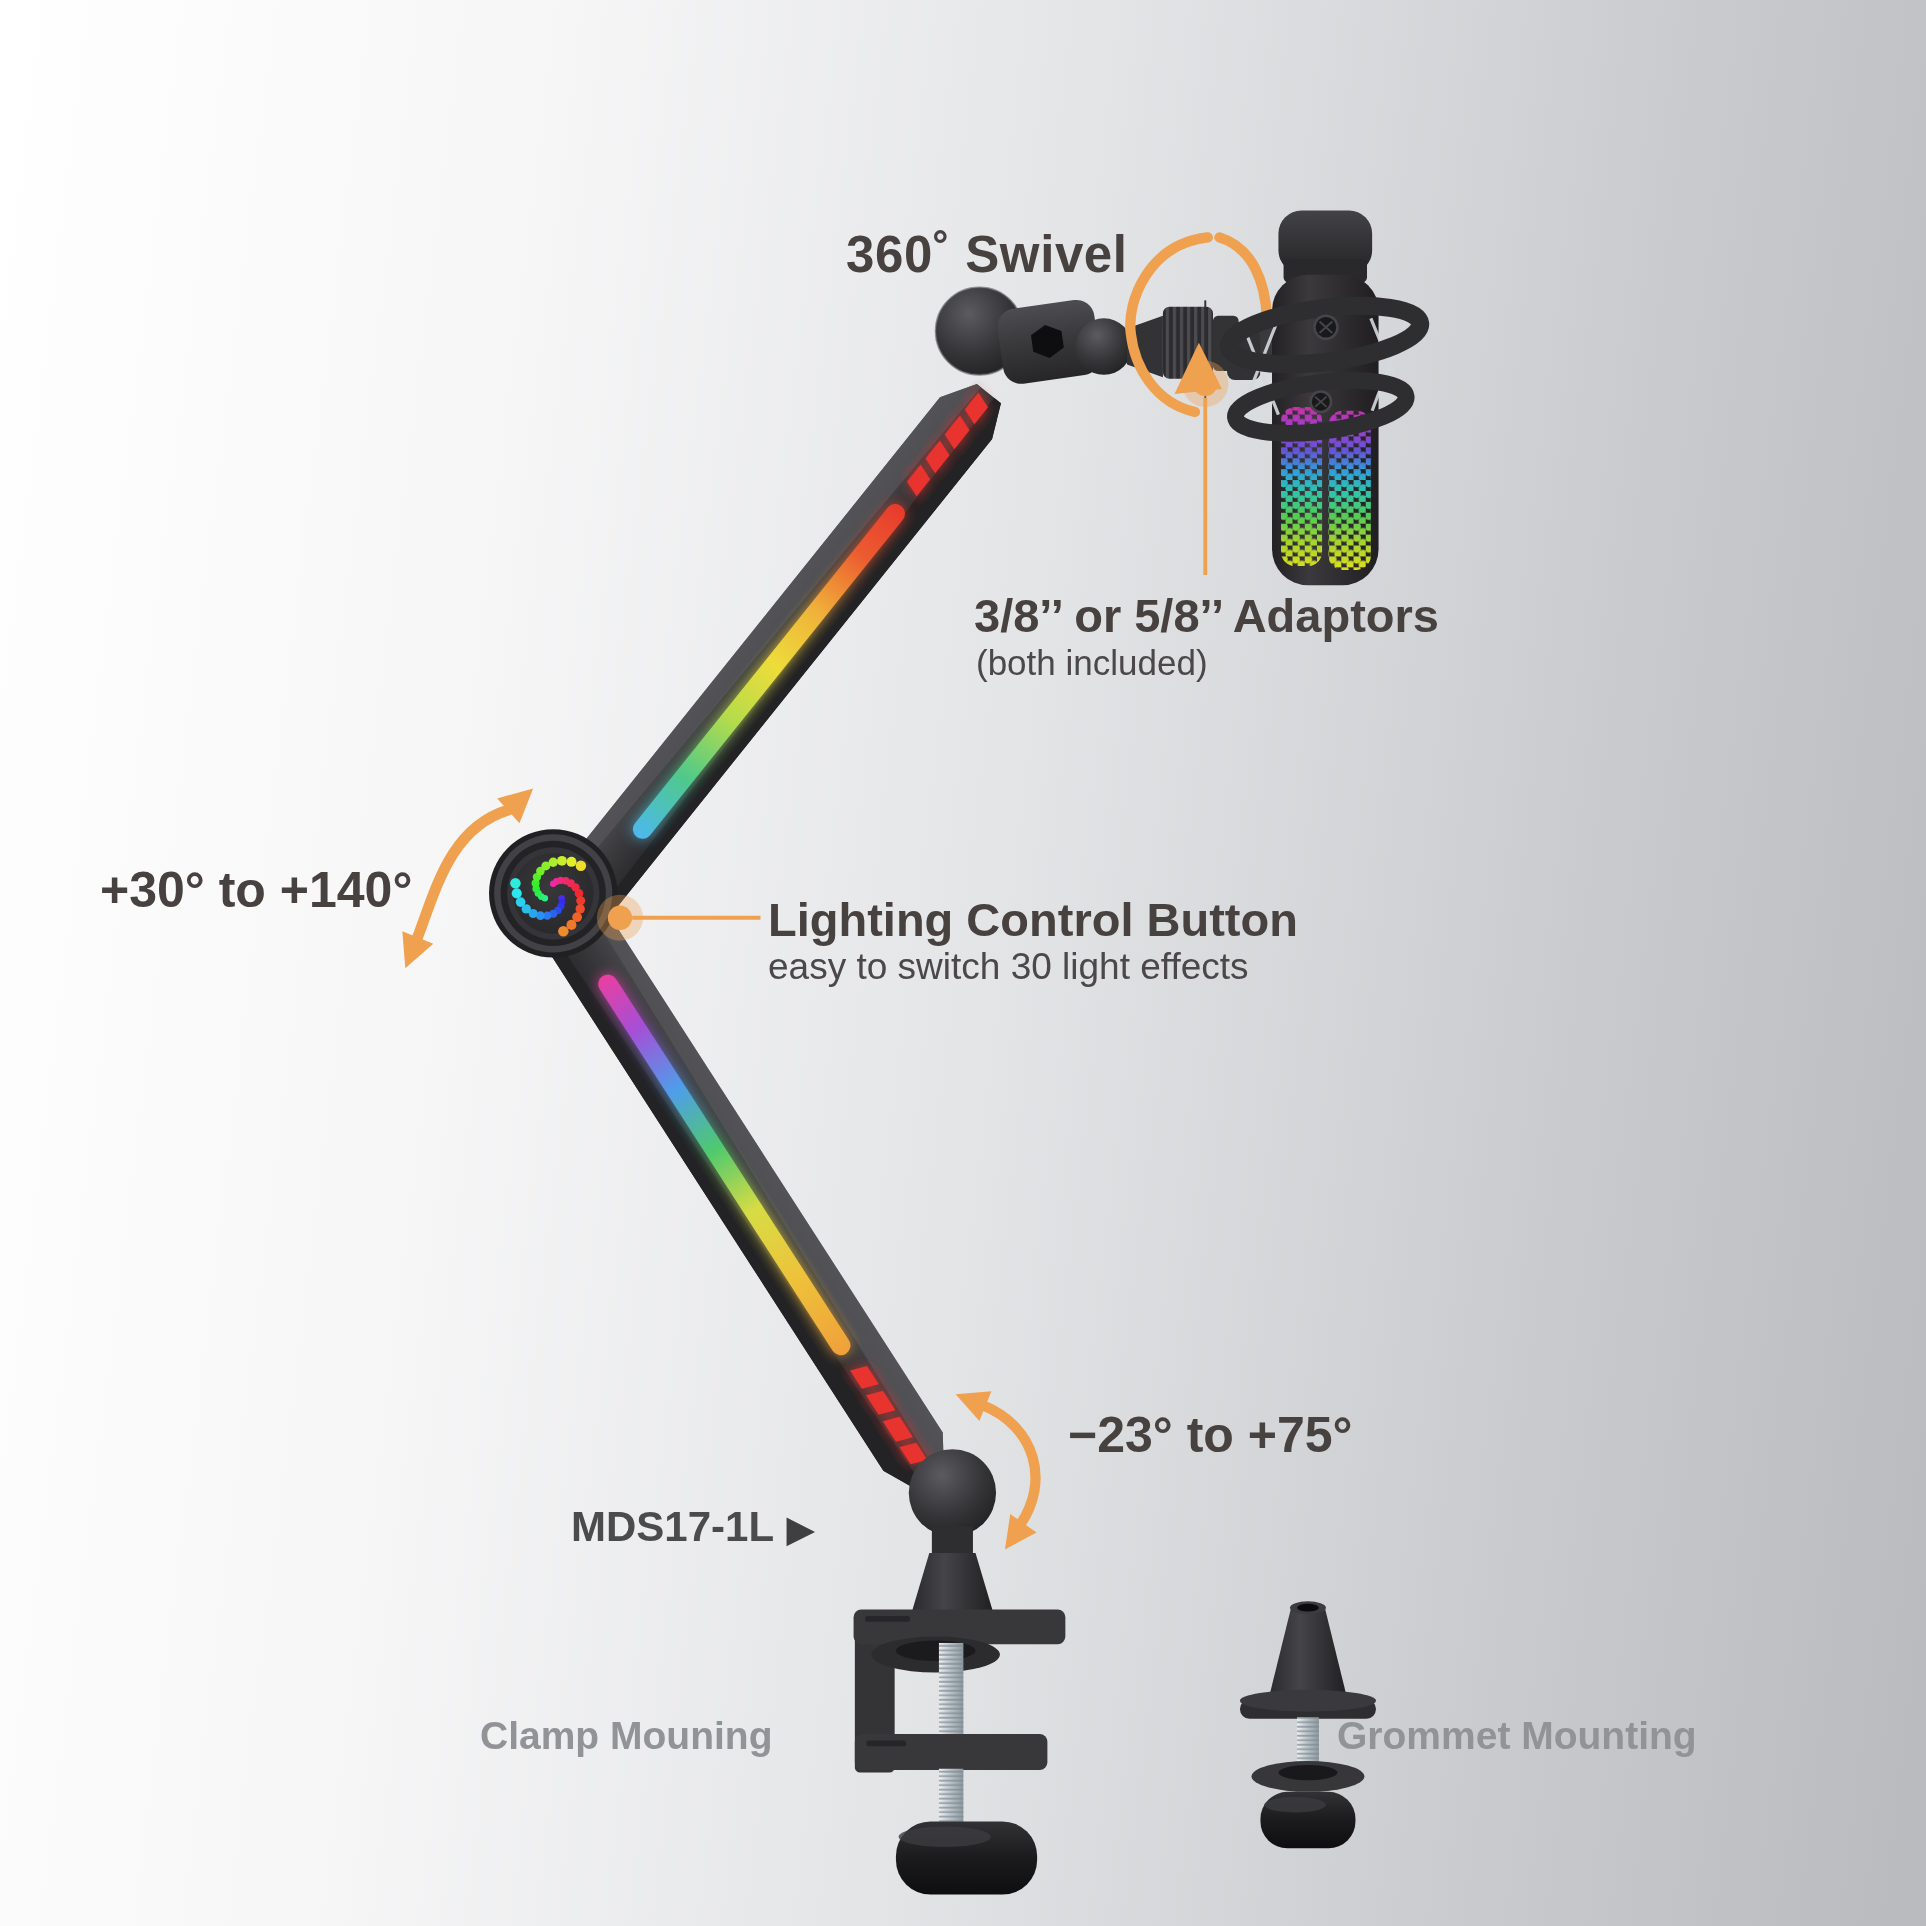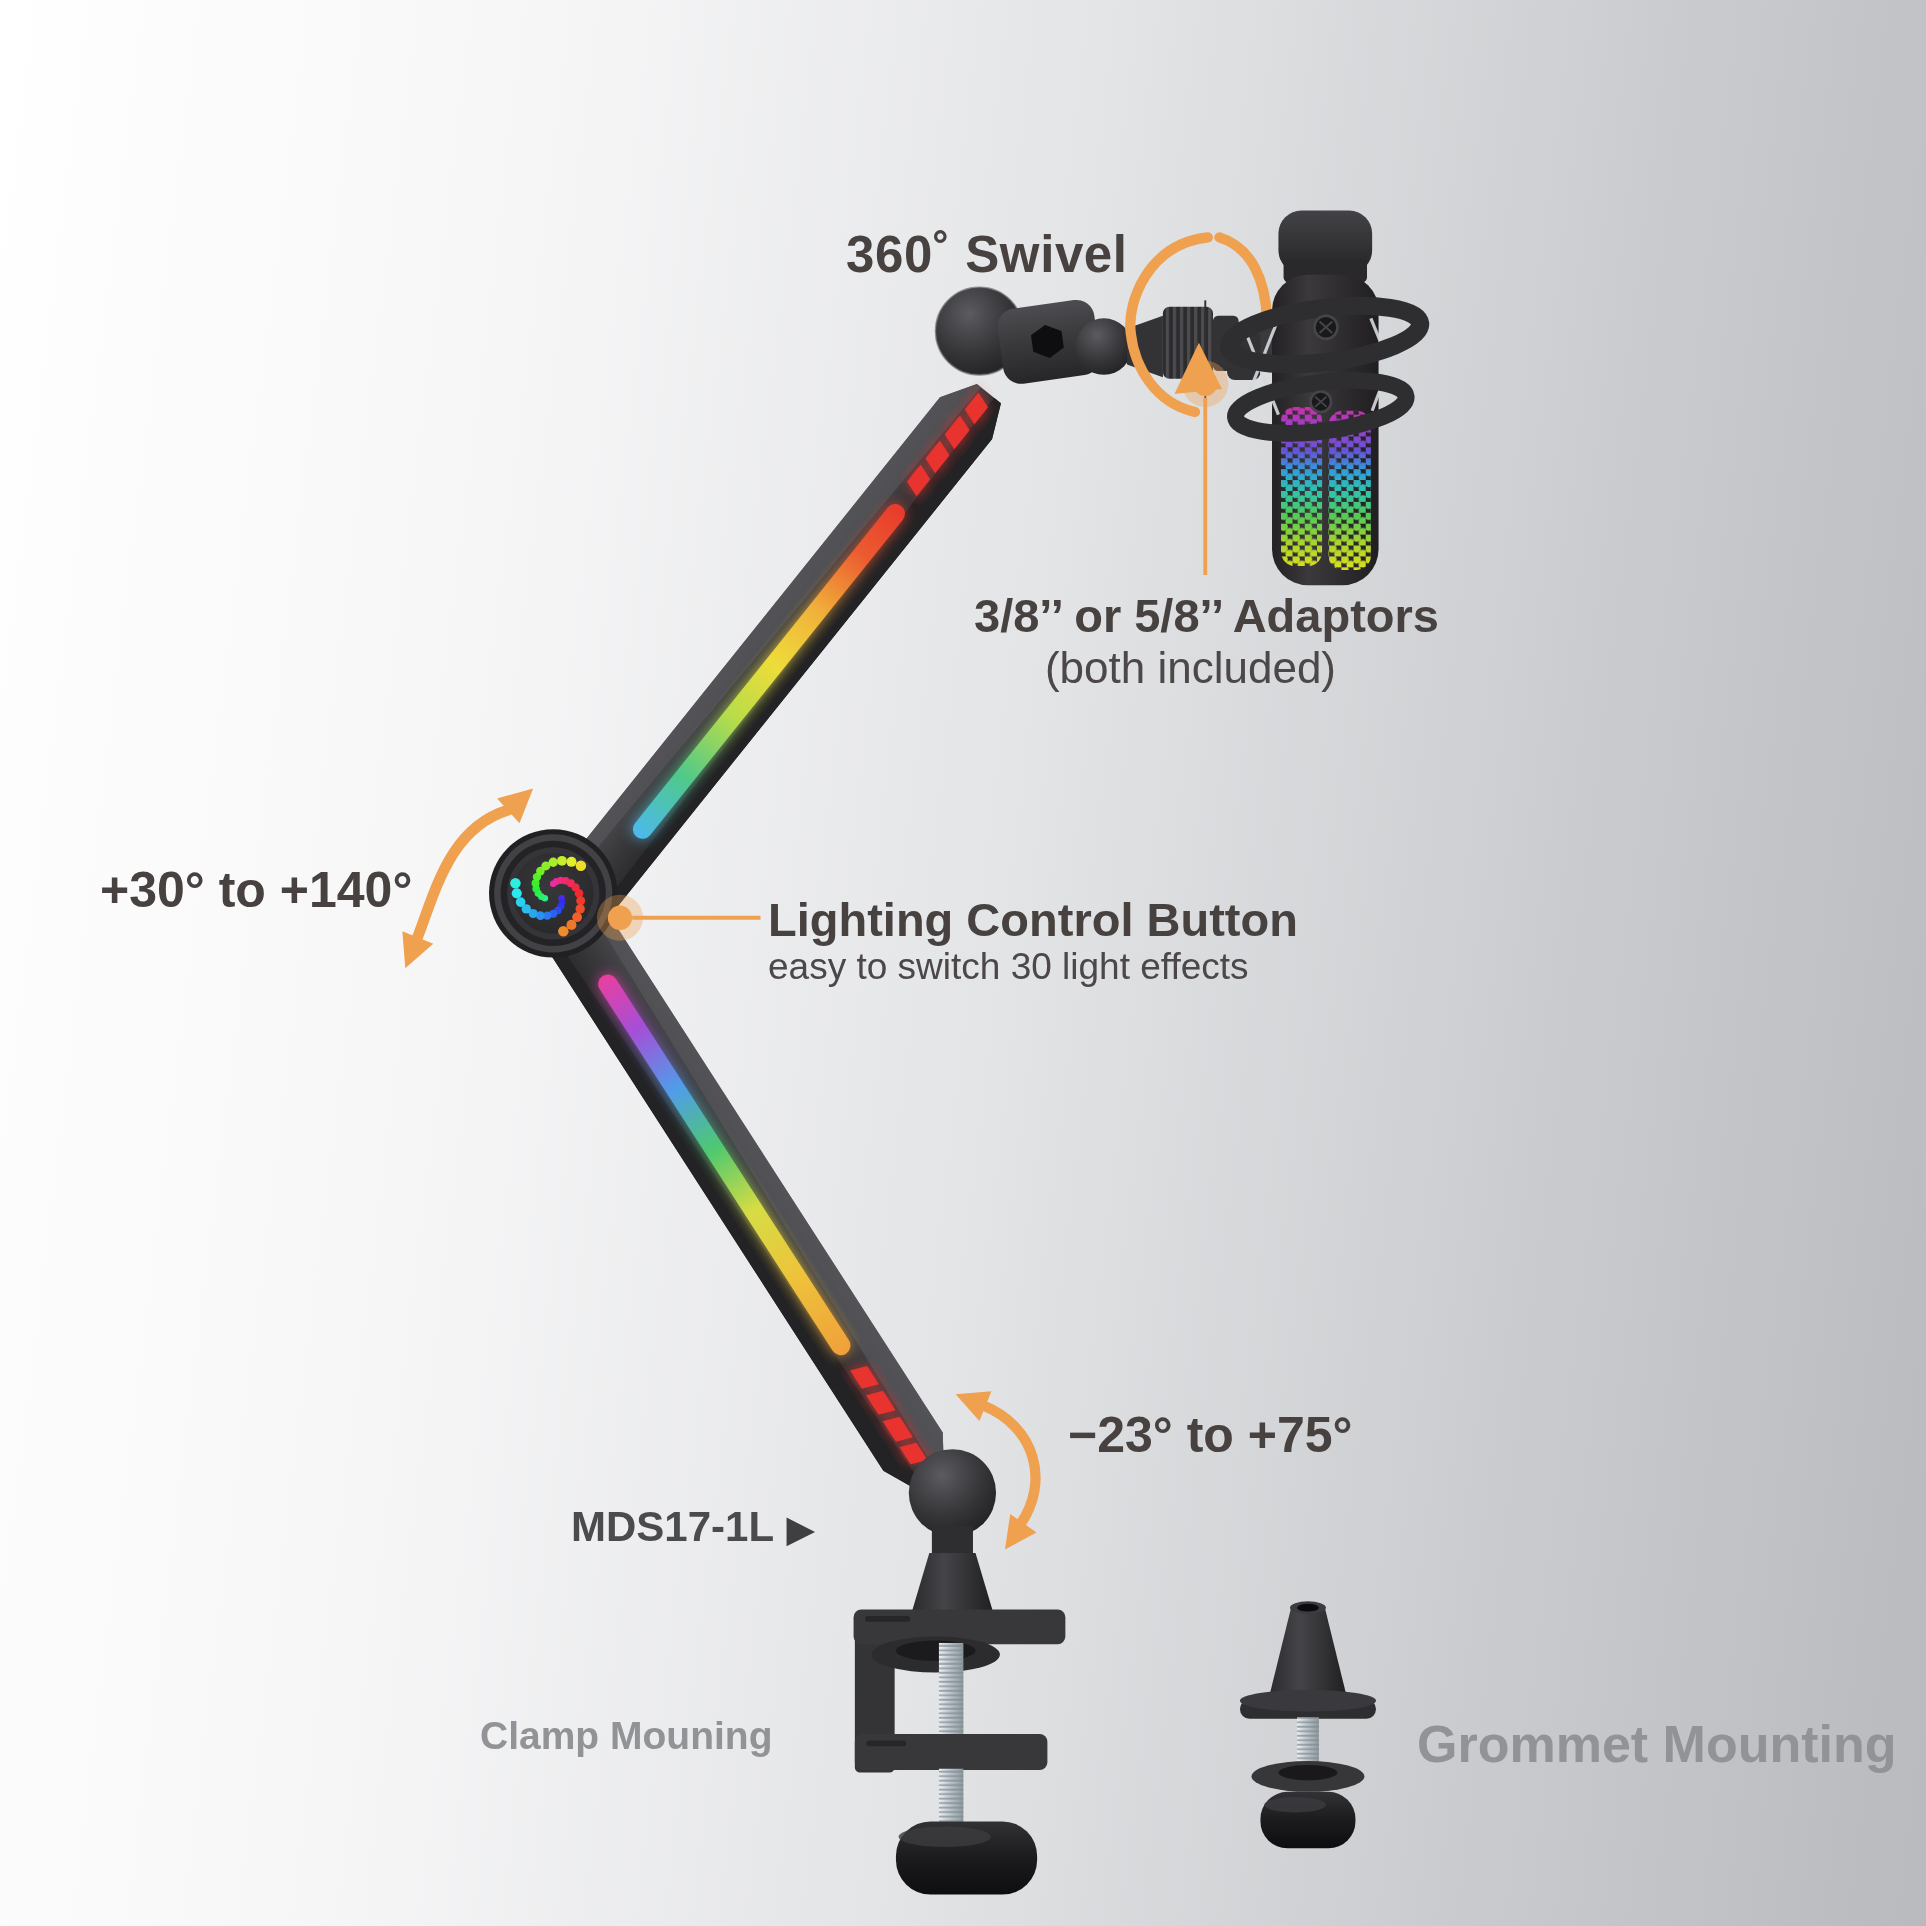--- a/index.html
+++ b/index.html
@@ -6,29 +6,29 @@
   body{width:1926px;height:1926px;font-family:"Liberation Sans",sans-serif;}
   .stage{position:absolute;top:0;left:0;width:1926px;height:1926px;overflow:hidden;
          background:linear-gradient(97deg,#ffffff 0%,#f6f6f7 26%,#e3e4e6 52%,#c9cbce 78%,#b8babd 100%);}
   .stage svg.scene{position:absolute;top:0;left:0;}
   .lbl{position:absolute;color:#474140;white-space:nowrap;}
   .lbl.bold{font-weight:700;}
   .lbl.sub{font-weight:400;color:#4c4749;}
   .lbl.gray{color:#929396;font-weight:700;margin-top:16px;}
   #swivel-label{left:846px;top:225px;font-size:51px;letter-spacing:0.6px;}
   #adaptors-title{left:974px;top:588px;font-size:47px;}
-  #adaptors-sub{left:976px;top:643px;width:429px;text-align:center;font-size:44px;}
+  #adaptors-sub{left:976px;top:643px;width:429px;text-align:left;font-size:35px;}
   #elbow-range{left:100px;top:829px;font-size:50px;margin-top:32px;}
   #lighting-title{left:768px;top:892px;font-size:47px;}
   #lighting-sub{left:768px;top:946px;font-size:37px;}
   #base-range{left:1068px;top:1406px;font-size:50px;}
   #model-label{left:571px;top:1503px;font-size:42px;font-weight:600;color:#4b4b4d;}
   #model-label .tri{font-size:35px;margin-left:13px;color:#3f3f41;}
   #clamp-label{left:480px;top:1698px;font-size:39px;}
-  #grommet-label{left:1417px;top:1698px;font-size:52px;}
+  #grommet-label{left:1337px;top:1698px;font-size:39px;}
 </style>
 </head>
 <body>
 
 <div class="stage">
 
   <svg class="scene" width="1926" height="1926" viewBox="0 0 3001 3001">
     <defs>
       <linearGradient id="armGrad" x1="0" y1="0" x2="0" y2="1">
         <stop offset="0" stop-color="#4d4d51"></stop>

